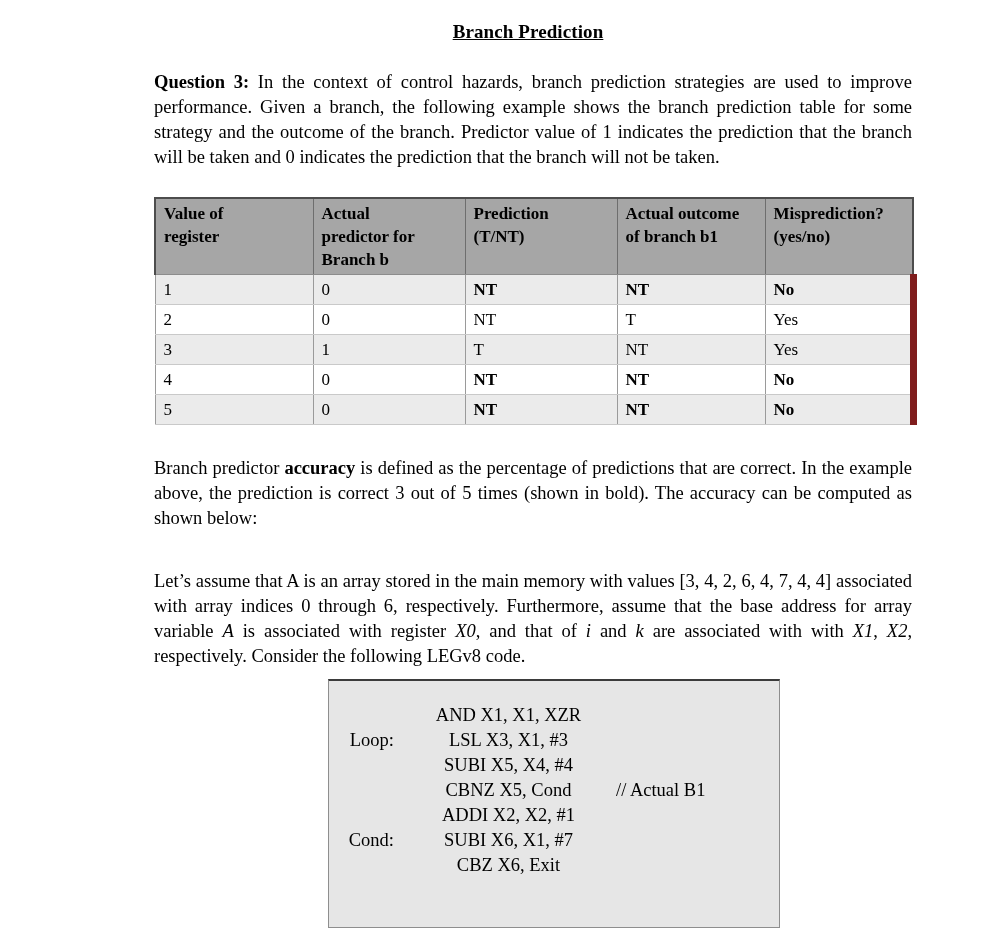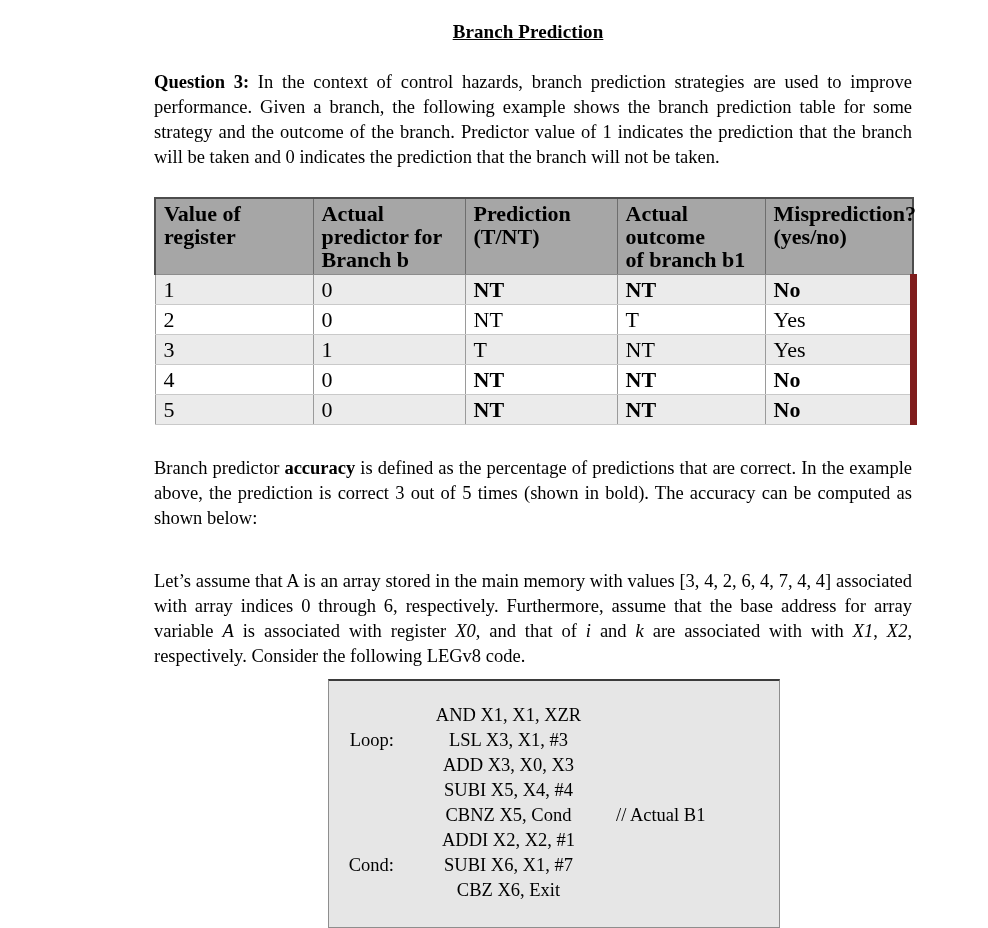--- a/index.html
+++ b/index.html
@@ -65,21 +65,21 @@
   
   .table-wrap {
     margin: 0 0 0 113px;
     width: 758px;
     padding-top: 27px;
   }
   table.bp {
     border-collapse: collapse;
     width: 758px;
     table-layout: fixed;
-    font-size: 22px;
+    font-size: 17px;
   }
   table.bp th, table.bp td {
     text-align: left;
     vertical-align: top;
     padding: 3px 0 3px 8px;
     border-left: 1px solid #9a9a9a;
     border-right: 1px solid #9a9a9a;
     border-top: 1px solid #c9c9c9;
     border-bottom: 1px solid #c9c9c9;
     line-height: 23px;
@@ -217,23 +217,20 @@
   </div>
 
   <div class="code-block">
     <div class="code-line">
       <span class="code-label"></span><span class="code-instr">AND X1, X1, XZR</span><span class="code-comment"></span>
     </div>
     <div class="code-line">
       <span class="code-label">Loop:</span><span class="code-instr">LSL X3, X1, #3</span><span class="code-comment"></span>
     </div>
     <div class="code-line">
-      <span class="code-label"></span><span class="code-instr">ADD X3, X0, X3</span><span class="code-comment"></span>
-    </div>
-    <div class="code-line">
       <span class="code-label"></span><span class="code-comment"></span>
     </div>
     <div class="code-line">
       <span class="code-label"></span><span class="code-instr">SUBI X5, X4, #4</span><span class="code-comment"></span>
     </div>
     <div class="code-line">
       <span class="code-label"></span><span class="code-instr">CBNZ X5, Cond</span><span class="code-comment">// Actual B1</span>
     </div>
     <div class="code-line">
       <span class="code-label"></span><span class="code-instr">ADDI X2, X2, #1</span><span class="code-comment"></span>

